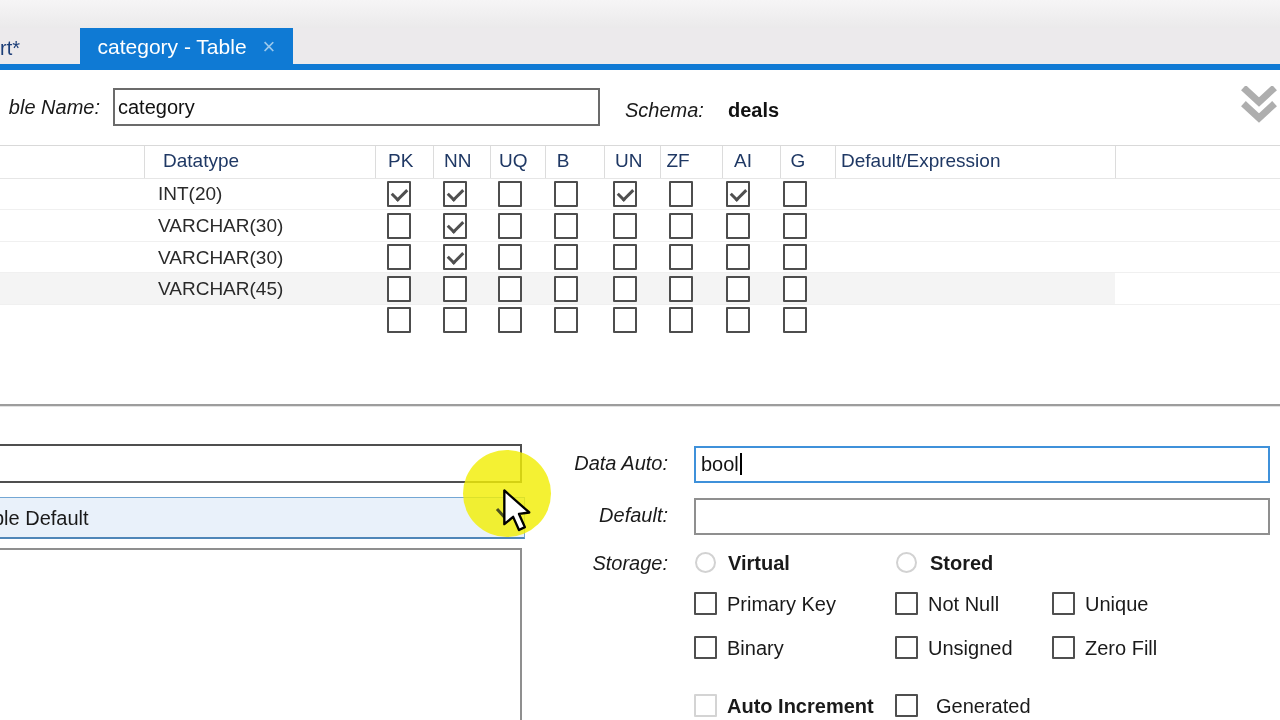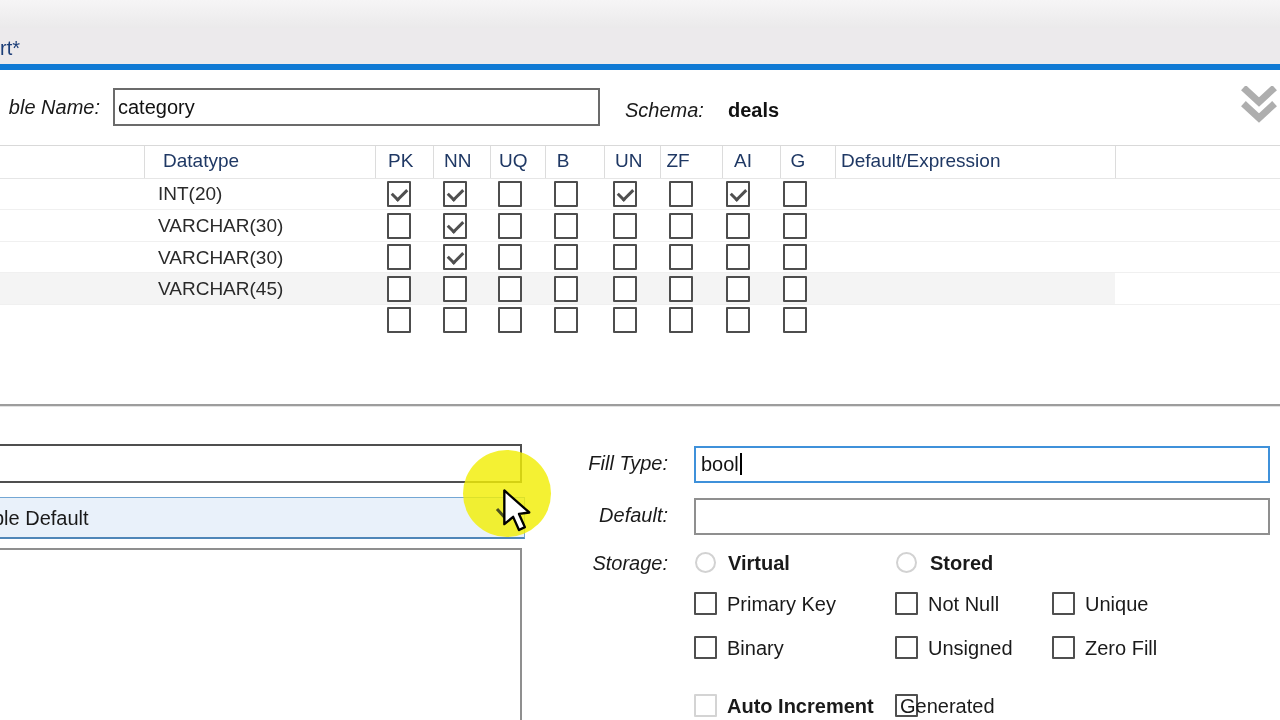--- a/index.html
+++ b/index.html
@@ -68,20 +68,24 @@
   .hl-circle { left:463px; top:450px; width:88px; height:87px; border-radius:50%;
                background:#f2ee06; opacity:0.82; z-index:20; }
   .cursor { left:501px; top:489px; z-index:40; }
 </style>
 </head>
 <body>
 
 <div class="abs topbar"></div>
 <div class="abs tabstrip">
   <div class="abs tab-partial">rt*</div>
+  <div class="abs tab-active">
+    <span>category - Table</span>
+    <span class="tab-close">×</span>
+  </div>
 </div>
 <div class="abs tab-underline"></div>
 
 <div class="abs lbl name-label">ble Name:</div>
 <div class="abs name-input">category</div>
 <div class="abs lbl schema-label">Schema:</div>
 <div class="abs schema-value">deals</div>
 <svg class="abs dbl-chevron" viewBox="0 0 38 40">
   <polyline points="6,4 19,16 32,4" fill="none" stroke="#aeaeae" stroke-width="7" stroke-linecap="square"></polyline>
   <polyline points="6,20 19,32 32,20" fill="none" stroke="#aeaeae" stroke-width="7" stroke-linecap="square"></polyline>
@@ -172,21 +176,21 @@
 
 <div class="abs panel-divider"></div>
 
 <div class="abs colname-box"></div>
 <div class="abs collation-box">ble Default</div>
 <svg class="abs collation-chevron" viewBox="0 0 30 22">
   <polyline points="5,5 15,16 25,5" fill="none" stroke="#4a4f20" stroke-width="3"></polyline>
 </svg>
 <div class="abs comments-box"></div>
 
-<div class="abs lbl rlabel dtype-label">Fill Type:</div>
+<div class="abs lbl rlabel dtype-label">Data Auto:</div>
 <div class="abs dtype-input">
   <span>bool</span><span class="caret"></span>
 </div>
 
 <div class="abs lbl rlabel default-label">Default:</div>
 <div class="abs default-input"></div>
 
 <div class="abs lbl rlabel storage-label">Storage:</div>
 <div class="abs radio" style="left:695px;top:552px"></div>
 <div class="abs elabel gray-text" style="left:728px;top:552px">Virtual</div>
@@ -203,18 +207,18 @@
 <div class="abs echeck" style="left:694px;top:636px"></div>
 <div class="abs elabel" style="left:727px;top:637px">Binary</div>
 <div class="abs echeck" style="left:895px;top:636px"></div>
 <div class="abs elabel" style="left:928px;top:637px">Unsigned</div>
 <div class="abs echeck" style="left:1052px;top:636px"></div>
 <div class="abs elabel" style="left:1085px;top:637px">Zero Fill</div>
 
 <div class="abs echeck disabled" style="left:694px;top:694px"></div>
 <div class="abs elabel gray-text" style="left:727px;top:695px">Auto Increment</div>
 <div class="abs echeck" style="left:895px;top:694px"></div>
-<div class="abs elabel" style="left:900px;top:695px">Generated</div>
+<div class="abs elabel" style="left:936px;top:695px">Generated</div>
 
 <div class="abs hl-circle"></div>
 <svg class="abs cursor" width="36" height="44" viewBox="0 0 24 30">
   <path d="M2,1 L2,24 L8,19 L12,28 L16,26 L12,17 L19,16 Z" fill="#ffffff" stroke="#000000" stroke-width="1.6" stroke-linejoin="round"></path>
 </svg>
 
 </body></html>

